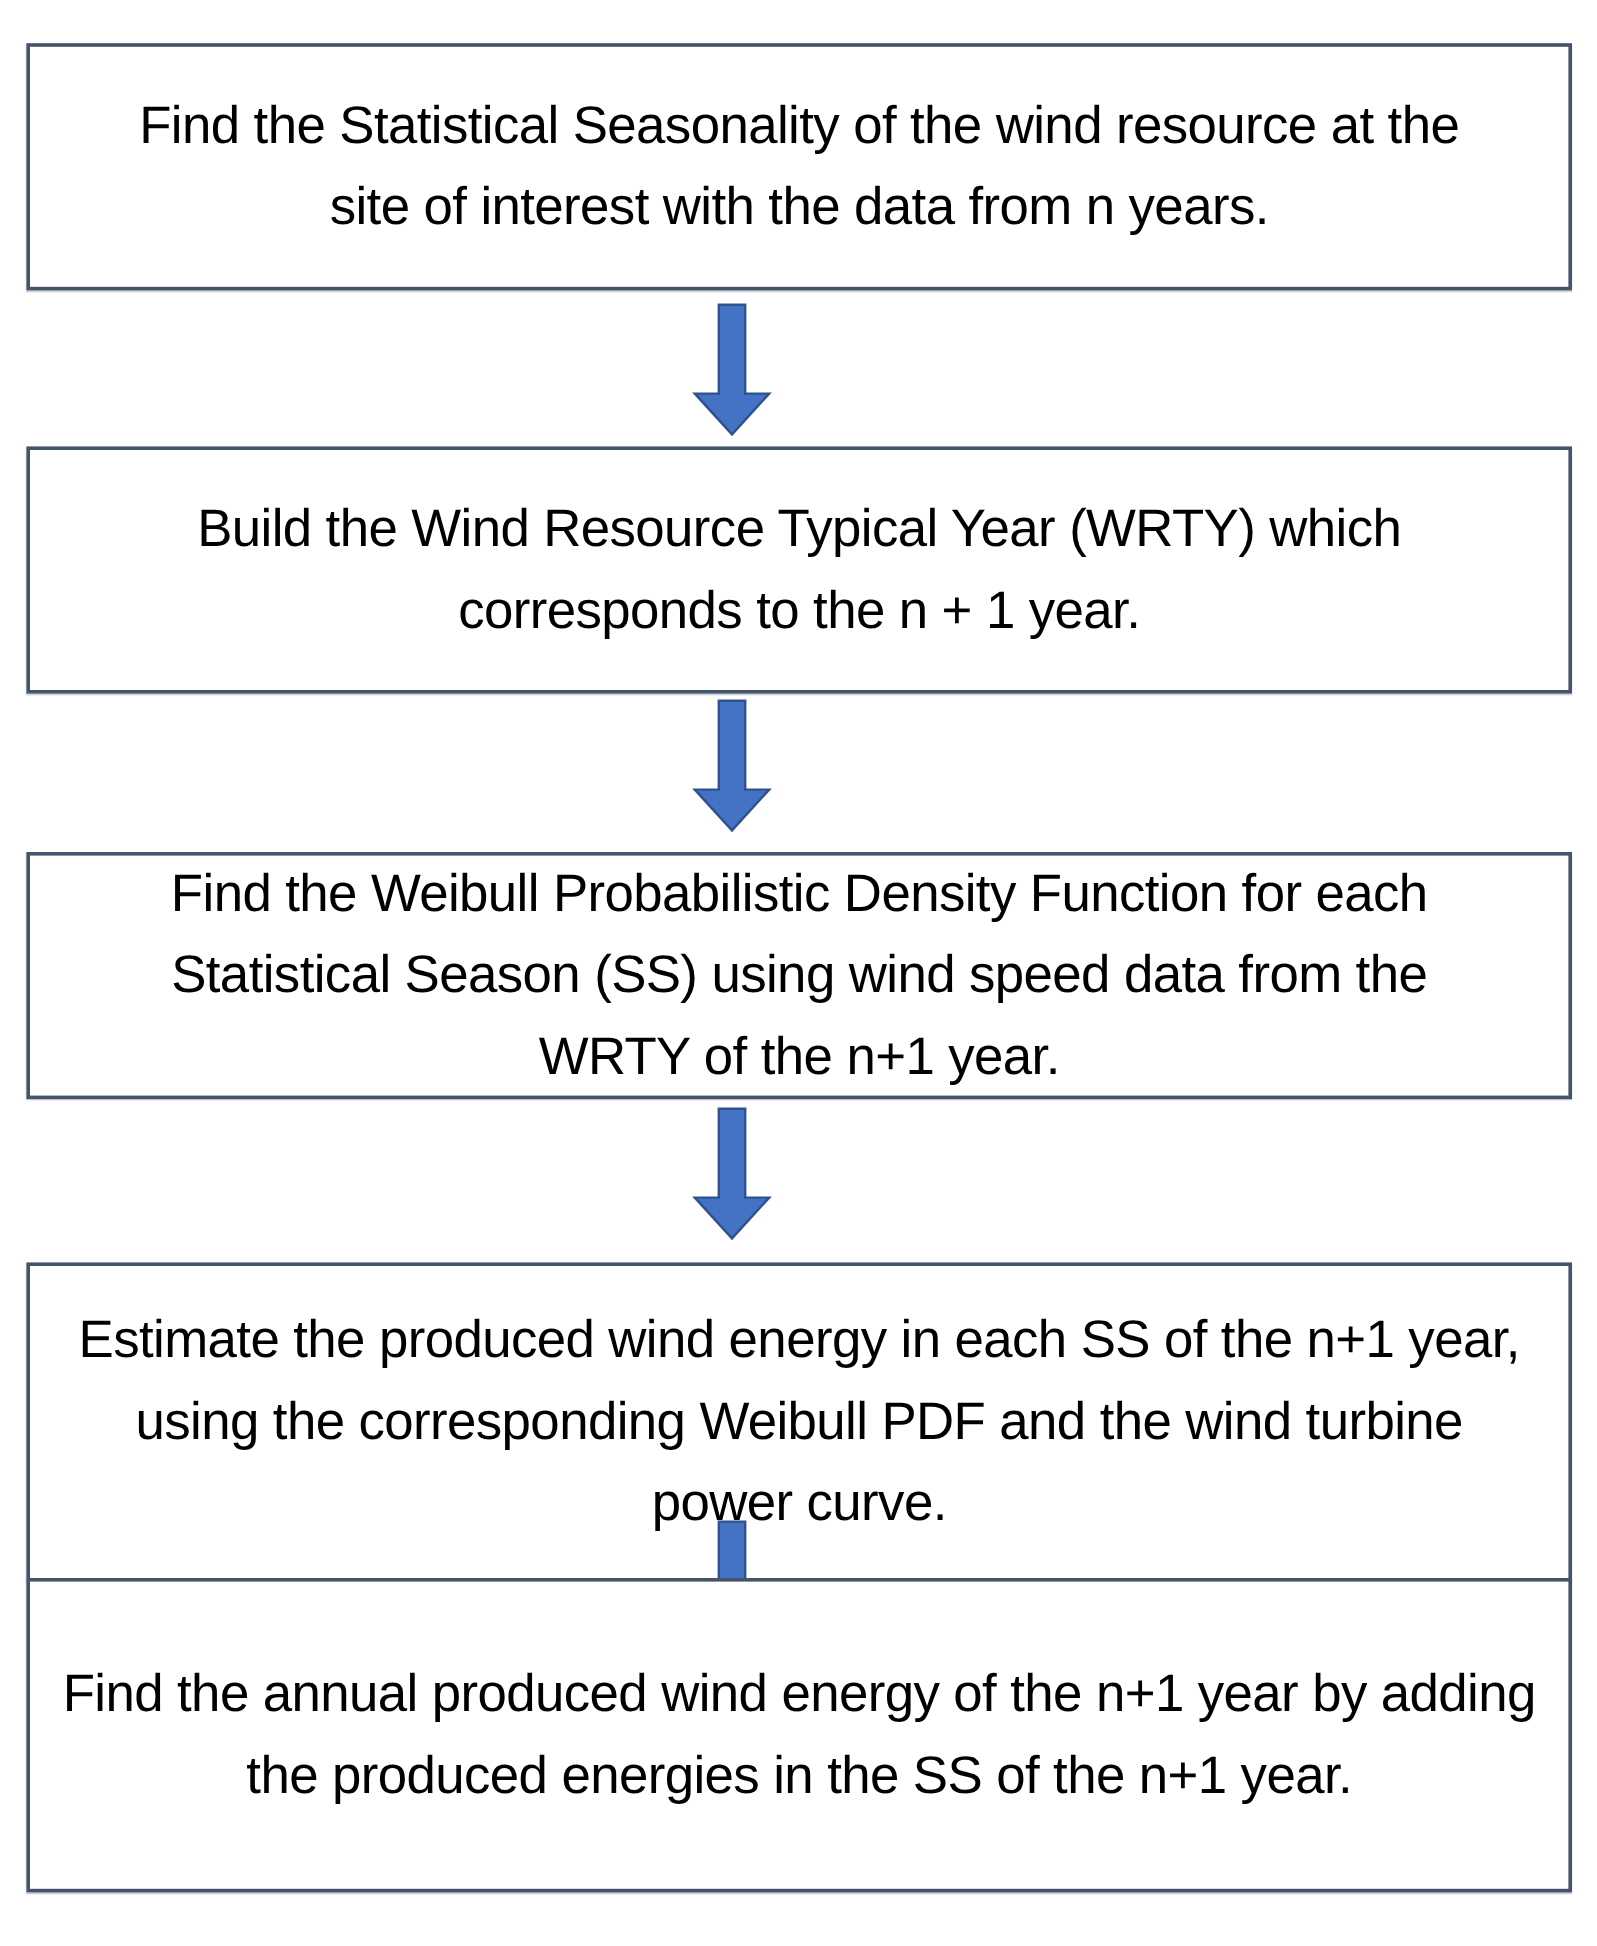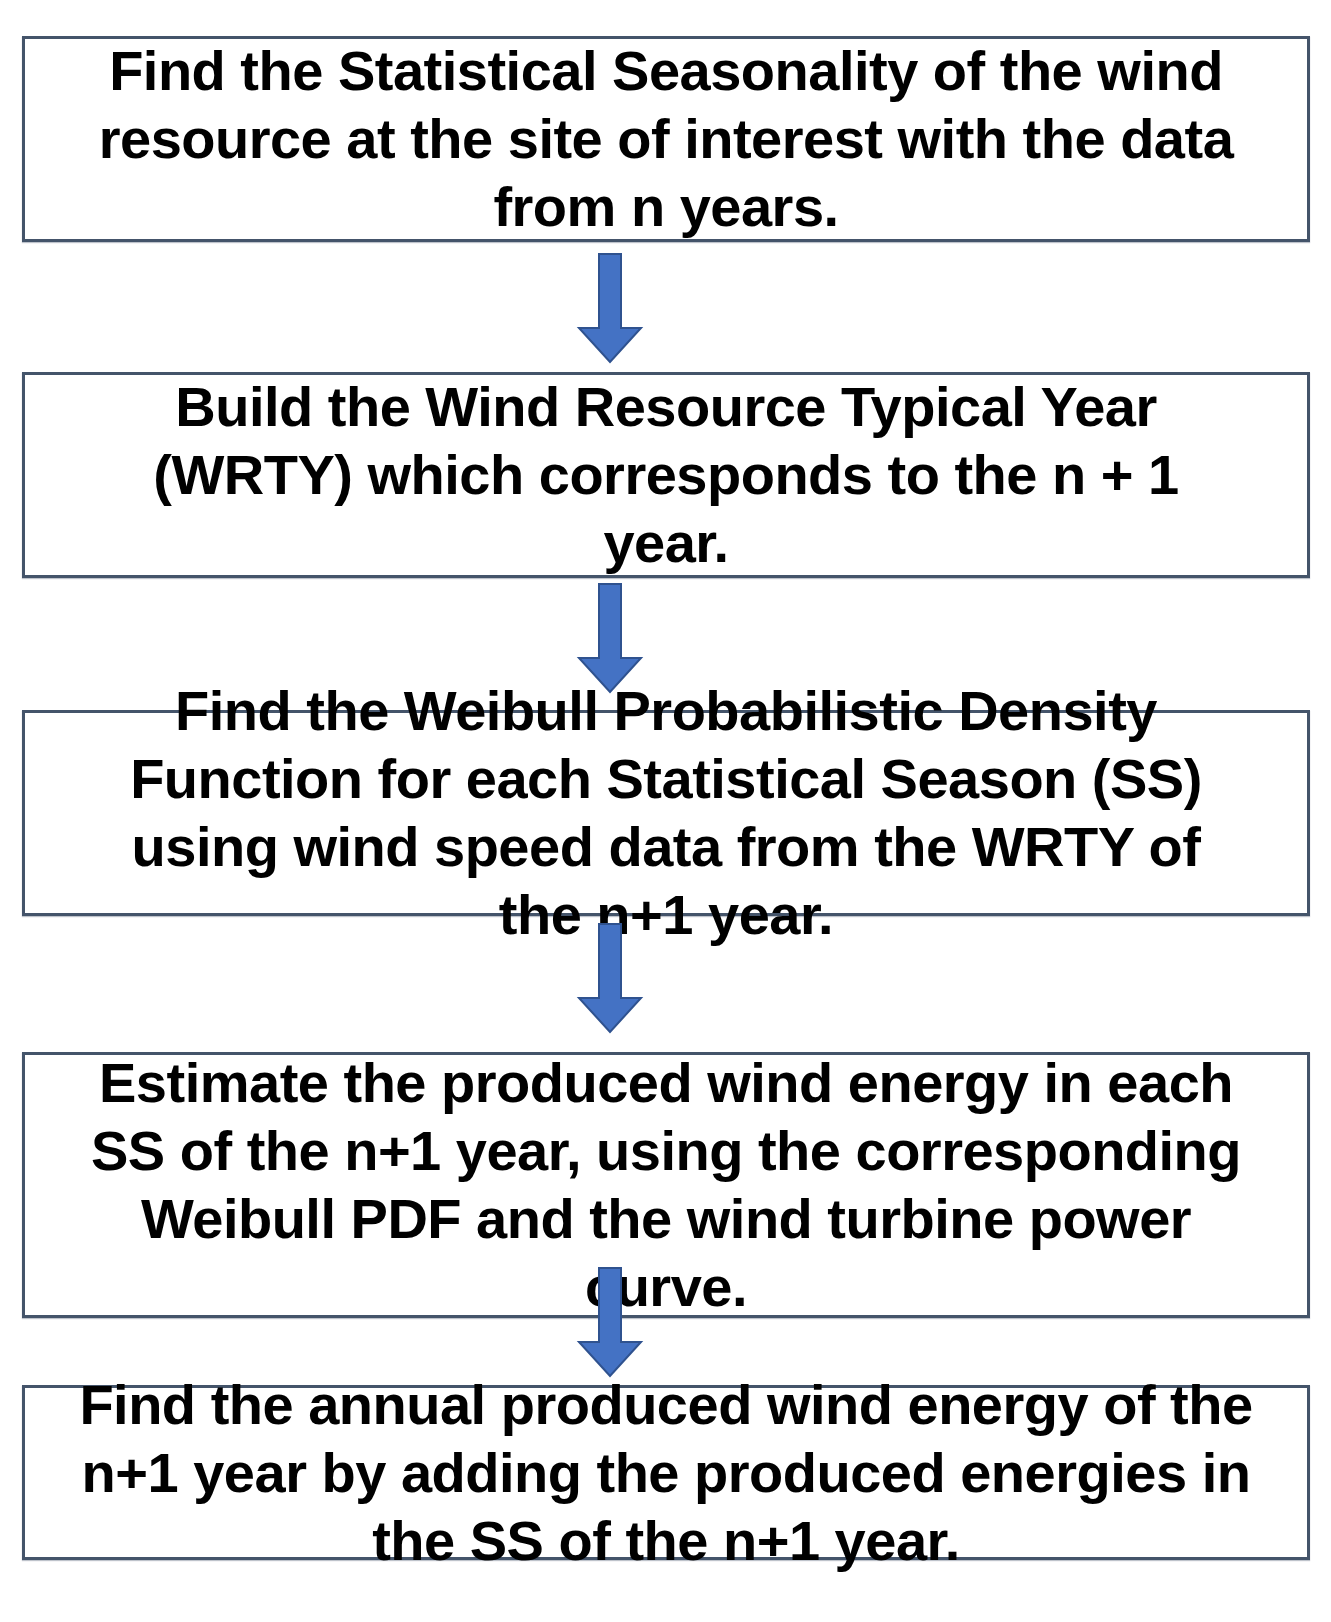--- a/index.html
+++ b/index.html
@@ -21,26 +21,25 @@
       box-sizing: border-box;
       border: 3px solid #44546a;
       background: #ffffff;
       display: flex;
       align-items: center;
       justify-content: center;
       text-align: center;
       box-shadow: 0 1px 1px rgba(68,84,106,0.35);
     }
     .box-text {
-      font-size: 56px;
+      font-size: 44px;
       line-height: 68px;
       color: #000000;
       letter-spacing: -0.5px;
       padding: 0 20px;
-      font-weight: bold;
     }
     .arrow {
       position: absolute;
       left: 575px;
       width: 70px;
     }
     .arrow svg { display: block; }
   </style>
 </head>
 <body>
@@ -80,17 +79,17 @@
   <div class="box" style="top:1052px; height:266px;">
     <div class="box-text" style="padding:0 40px;">Estimate the produced wind energy in each SS of the n+1 year,  using the corresponding  Weibull PDF and the wind turbine power curve.</div>
   </div>
 
   <div class="arrow" style="top:1266px; height:112px;">
     <svg width="70" height="112" viewBox="0 0 70 112">
       <polygon points="24,2 46,2 46,76 66,76 35,110 4,76 24,76" fill="#4472c4" stroke="#2f528f" stroke-width="2"></polygon>
     </svg>
   </div>
 
-  <div class="box" style="top:1385px; height:175px;">
+  <div class="box" style="top:1315px; height:262px;">
     <div class="box-text" style="padding:0 20px;">Find the annual produced wind energy of the n+1 year by adding the produced energies in the SS of the n+1 year.</div>
   </div>
 
 </div>
 
 </body></html>

